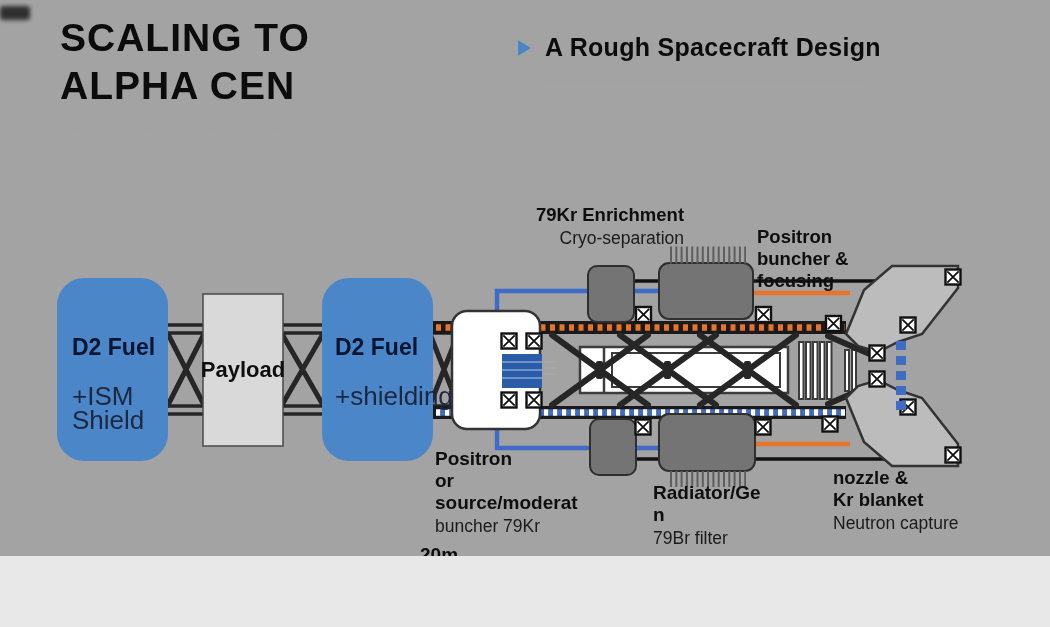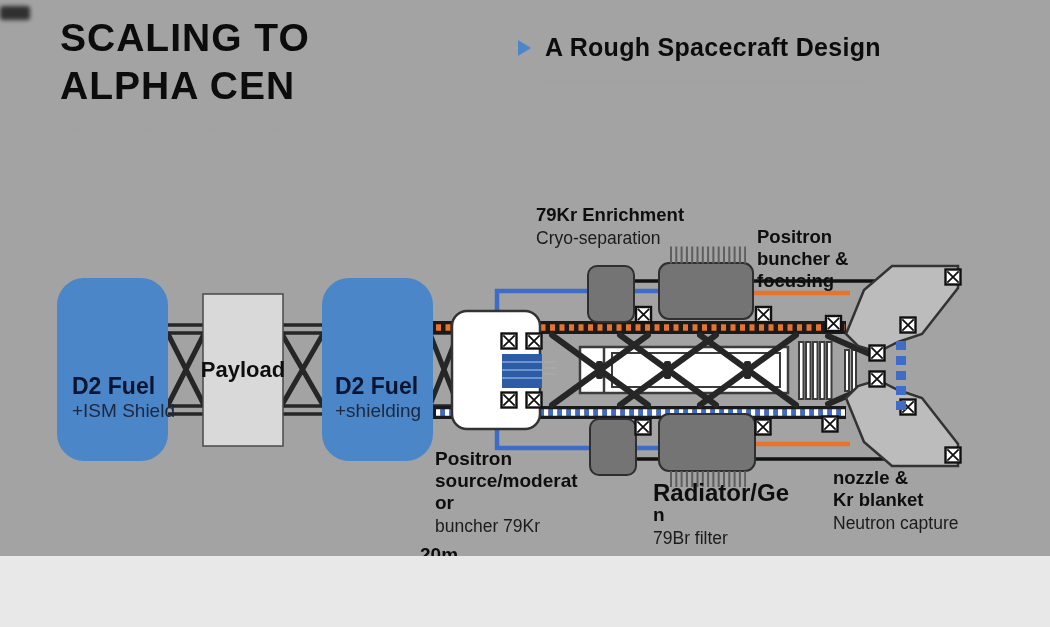--- a/index.html
+++ b/index.html
@@ -17,22 +17,22 @@
   .title-dash{left:63px;top:127px;width:234px;}
   .subtitle{left:518px;top:33px;display:flex;align-items:center;gap:14px;}
   .subtitle .tri{width:0;height:0;border-top:8px solid transparent;
     border-bottom:8px solid transparent;border-left:13px solid var(--tank-blue,#4a86c8);}
   .subtitle .txt{font-size:25px;font-weight:800;color:#0c0c0c;letter-spacing:.3px;}
   .subtitle-dash{left:547px;top:80px;width:318px;}
   .lbl{line-height:22px;}
   .lbl .b{font-weight:800;font-size:18.5px;color:#0e0e0e;}
   .lbl .n{font-weight:400;font-size:17.5px;color:#1b1b1b;line-height:24px;}
   .tank-label{width:110px;}
-  .tank-label .t1{font-size:23px;font-weight:800;color:#0b1430;line-height:26px;margin-top:39px;}
-  .tank-label .t2{font-size:19px;font-weight:400;color:#1d2840;line-height:24px;}
+  .tank-label .t1{font-size:23px;font-weight:800;color:#0b1430;line-height:26px;}
+  .tank-label .t2{font-size:26px;font-weight:400;color:#1d2840;line-height:24px;margin-top:24px;}
   .payload-label{left:203px;top:294px;width:80px;height:152px;display:flex;
     align-items:center;justify-content:center;font-size:22px;font-weight:800;color:#0e0e0e;text-align:right;}
   .src-label .b{font-size:19px;}
   .scale-label{left:420px;top:544px;width:160px;text-align:left;
     font-weight:800;font-size:19px;line-height:22px;color:#0c0c0c;}
   svg{position:absolute;left:0;top:0;}
 </style>
 </head>
 <body>
 
@@ -188,40 +188,40 @@
     <div class="t2">+ISM Shield</div>
   </div>
 
   <div class="abs payload-label">Payload</div>
 
   <div class="abs tank-label" style="left:335px;top:334px;">
     <div class="t1">D2 Fuel</div>
     <div class="t2">+shielding</div>
   </div>
 
-  <div class="abs lbl" style="left:536px;top:204px;">
+  <div class="abs lbl" style="left:536px;top:204px;text-align:right;">
     <div class="b">79Kr Enrichment</div>
     <div class="n">Cryo-separation</div>
   </div>
 
   <div class="abs lbl" style="left:757px;top:226px;">
     <div class="b">Positron</div>
     <div class="b">buncher &amp;</div>
     <div class="b">focusing</div>
   </div>
 
   <div class="abs lbl src-label" style="left:435px;top:448px;">
     <div class="b">Positron</div>
+    <div class="b">or</div>
     <div class="b">source/moderat</div>
-    <div class="b">or</div>
     <div class="n">buncher 79Kr</div>
   </div>
 
   <div class="abs lbl" style="left:653px;top:482px;">
-    <div class="b" style="font-size:24px">Radiator/Ge</div>
+    <div class="b" style="font-size:19px">Radiator/Ge</div>
     <div class="b" style="font-size:19px">n</div>
     <div class="n">79Br filter</div>
   </div>
 
   <div class="abs lbl" style="left:833px;top:467px;">
     <div class="b">nozzle &amp;</div>
     <div class="b">Kr blanket</div>
     <div class="n">Neutron capture</div>
   </div>
 

